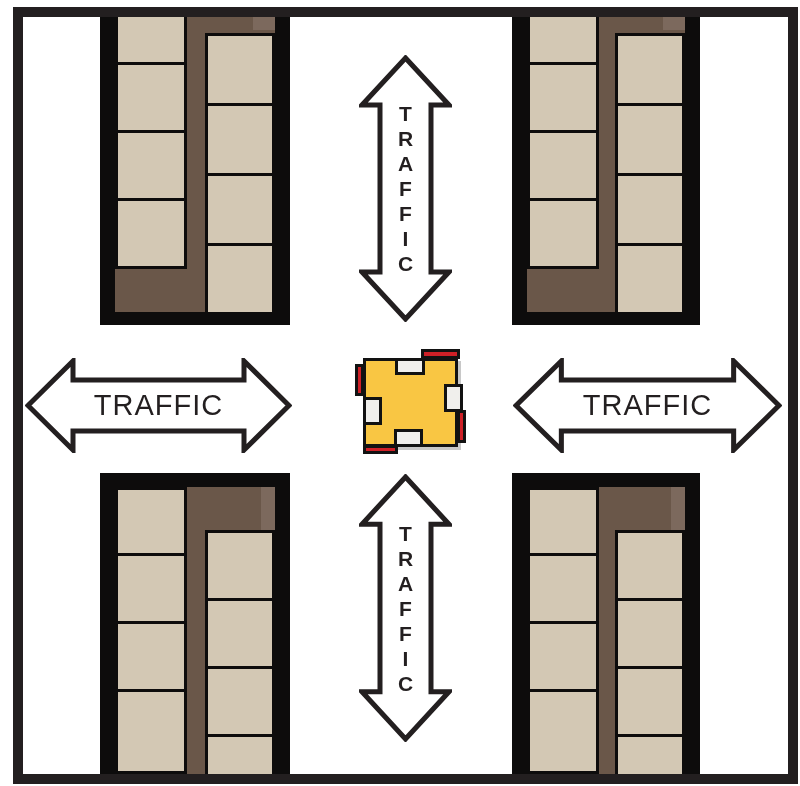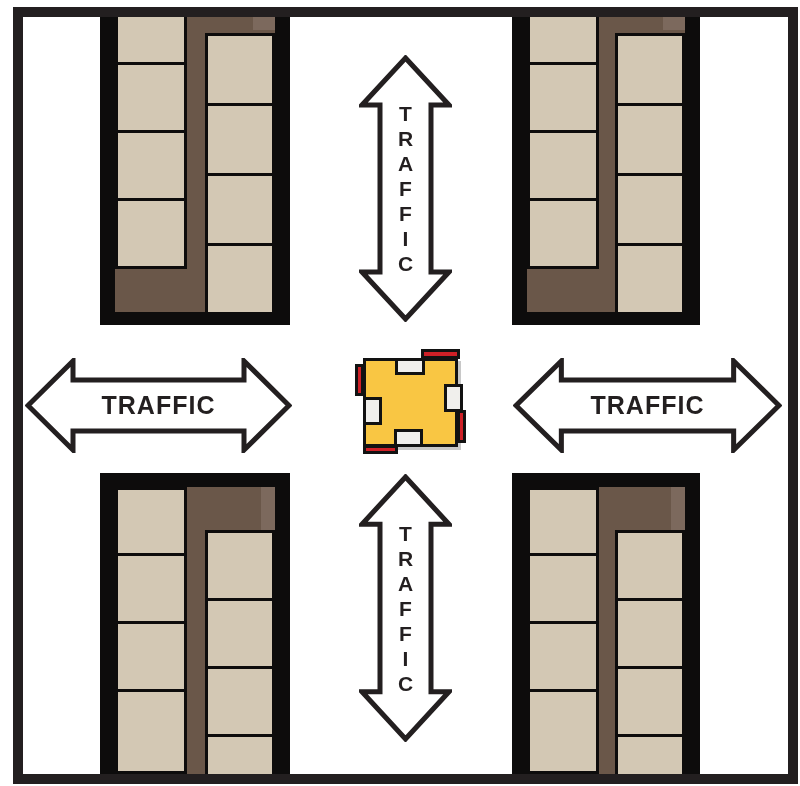--- a/index.html
+++ b/index.html
@@ -54,21 +54,21 @@
     fill: var(--arrow-fill, #fff);
     stroke: var(--arrow-stroke, #231f20);
     stroke-width: 5; stroke-linejoin: miter;
   }
   .arrow-top    { left: 359px; top: 55px;  width: 93px;  height: 267px; }
   .arrow-bottom { left: 359px; top: 474px; width: 93px;  height: 268px; }
   .arrow-left   { left: 25px;  top: 358px; width: 267px; height: 95px; }
   .arrow-right  { left: 513px; top: 358px; width: 269px; height: 95px; }
   .hlabel {
     position: absolute; inset: 0; display: flex; align-items: center; justify-content: center;
-    font-weight: bold; font-size: 25px; letter-spacing: 1px;
+    font-weight: normal; font-size: 29px; letter-spacing: 1px;
   }
   .vlabel {
     position: absolute; inset: 0; display: flex; flex-direction: column;
     align-items: center; justify-content: center; gap: 4px;
     font-weight: bold; font-size: 21px;
   }
   .vlabel span { line-height: 1; }
   
   .booth { position: absolute; left: 350px; top: 345px; width: 120px; height: 115px; z-index: 3; }
   .booth-body {

